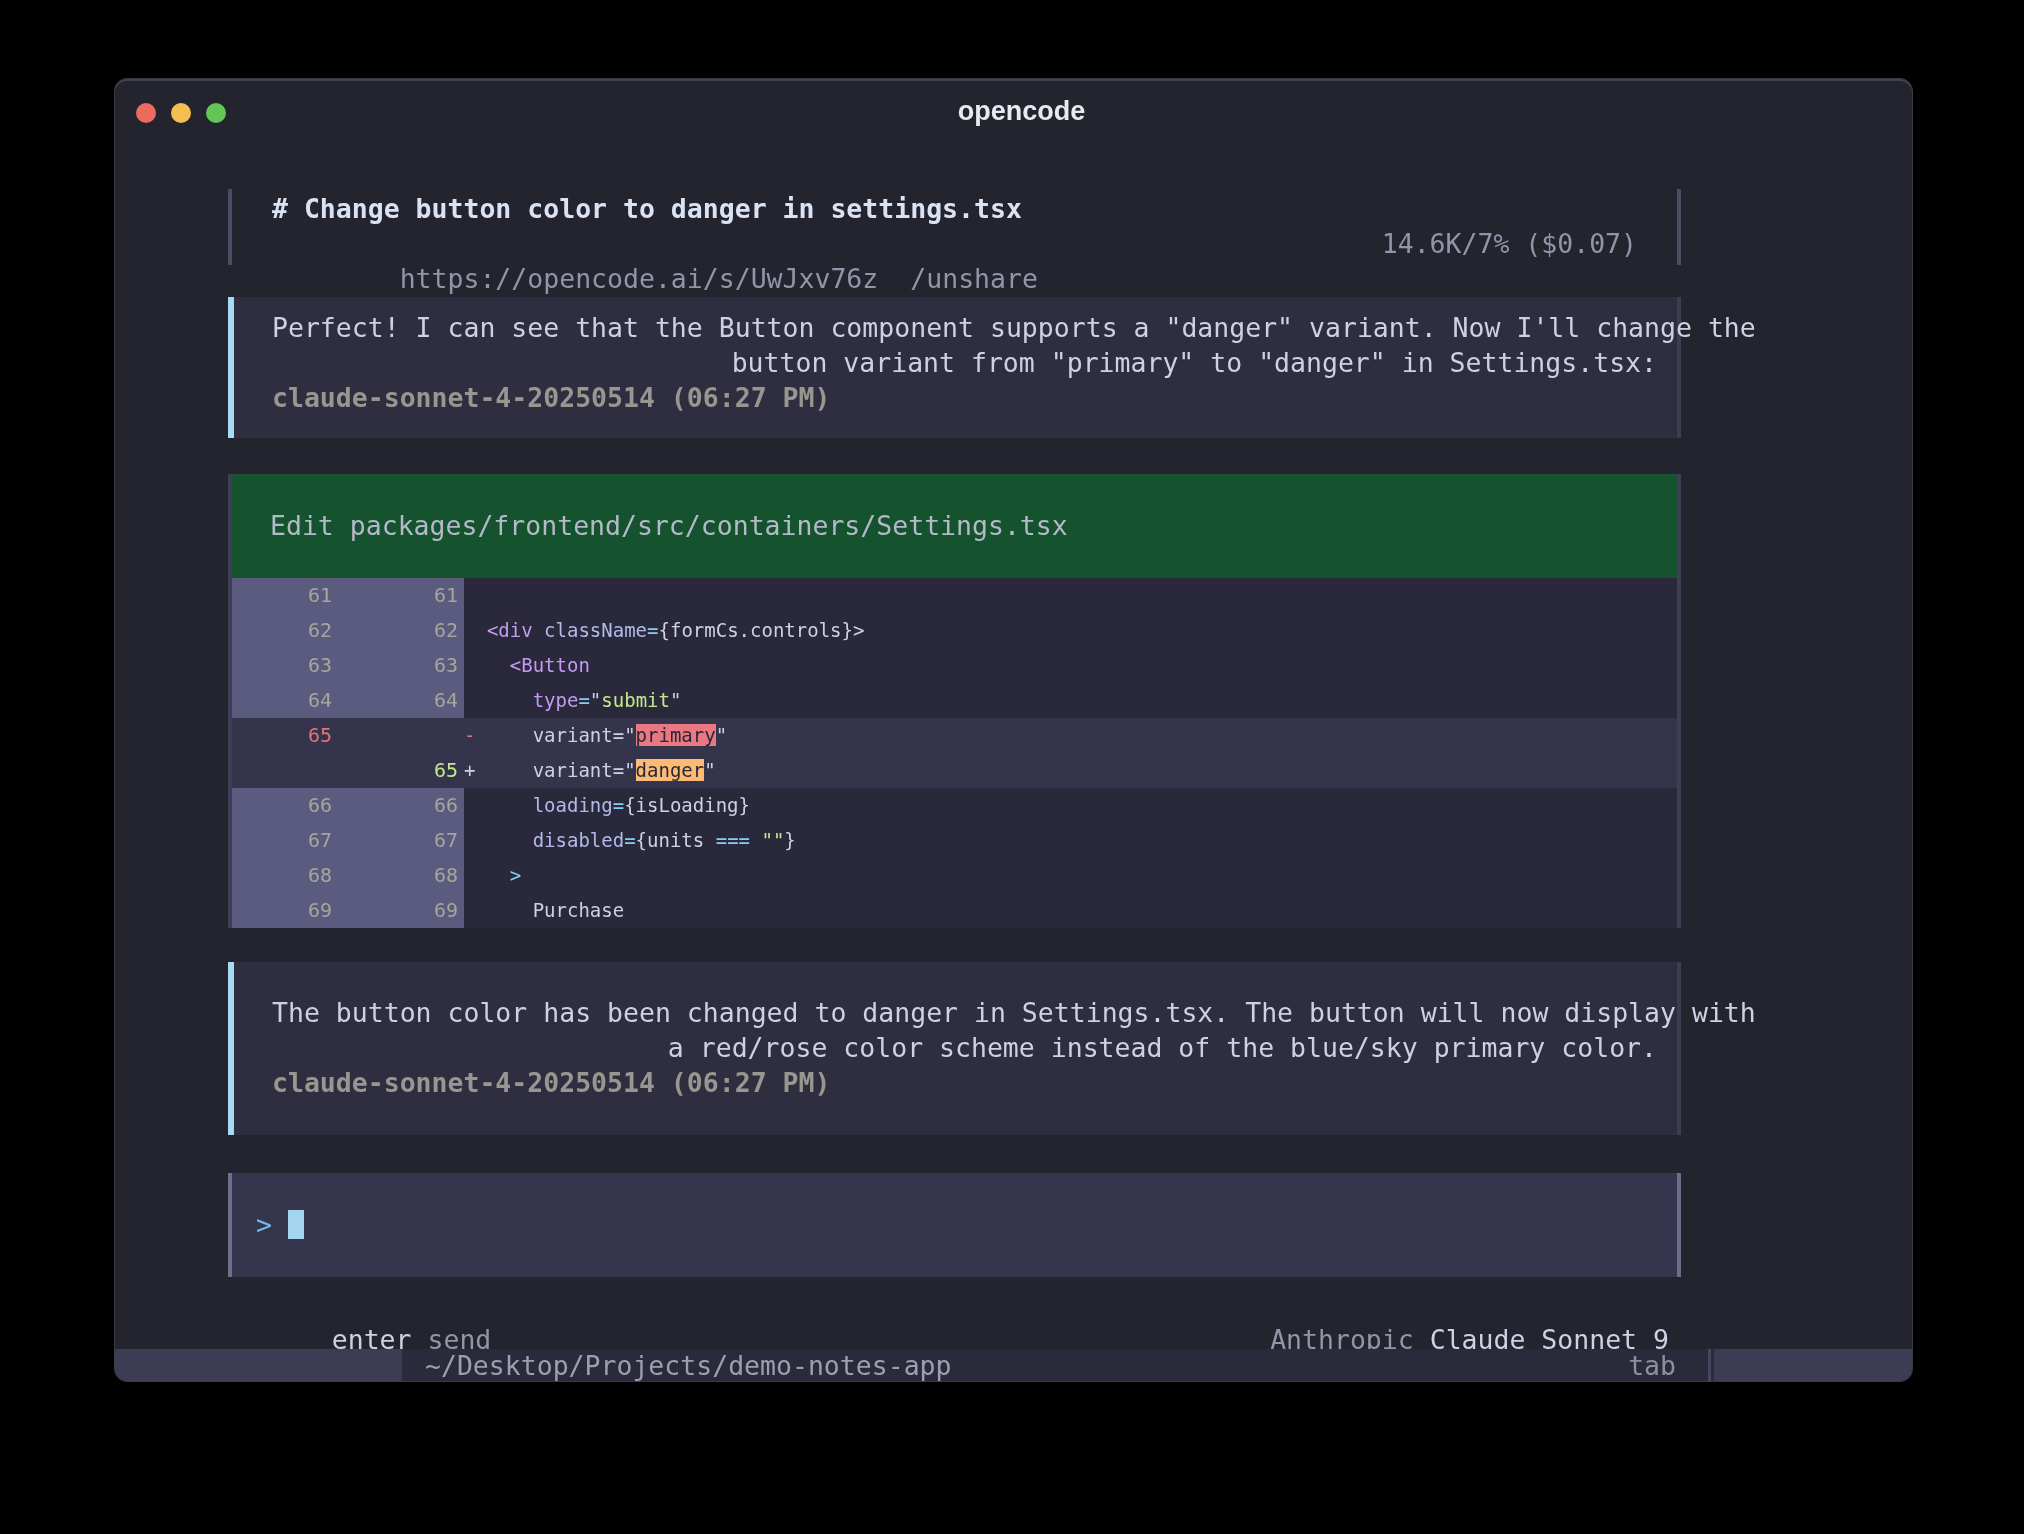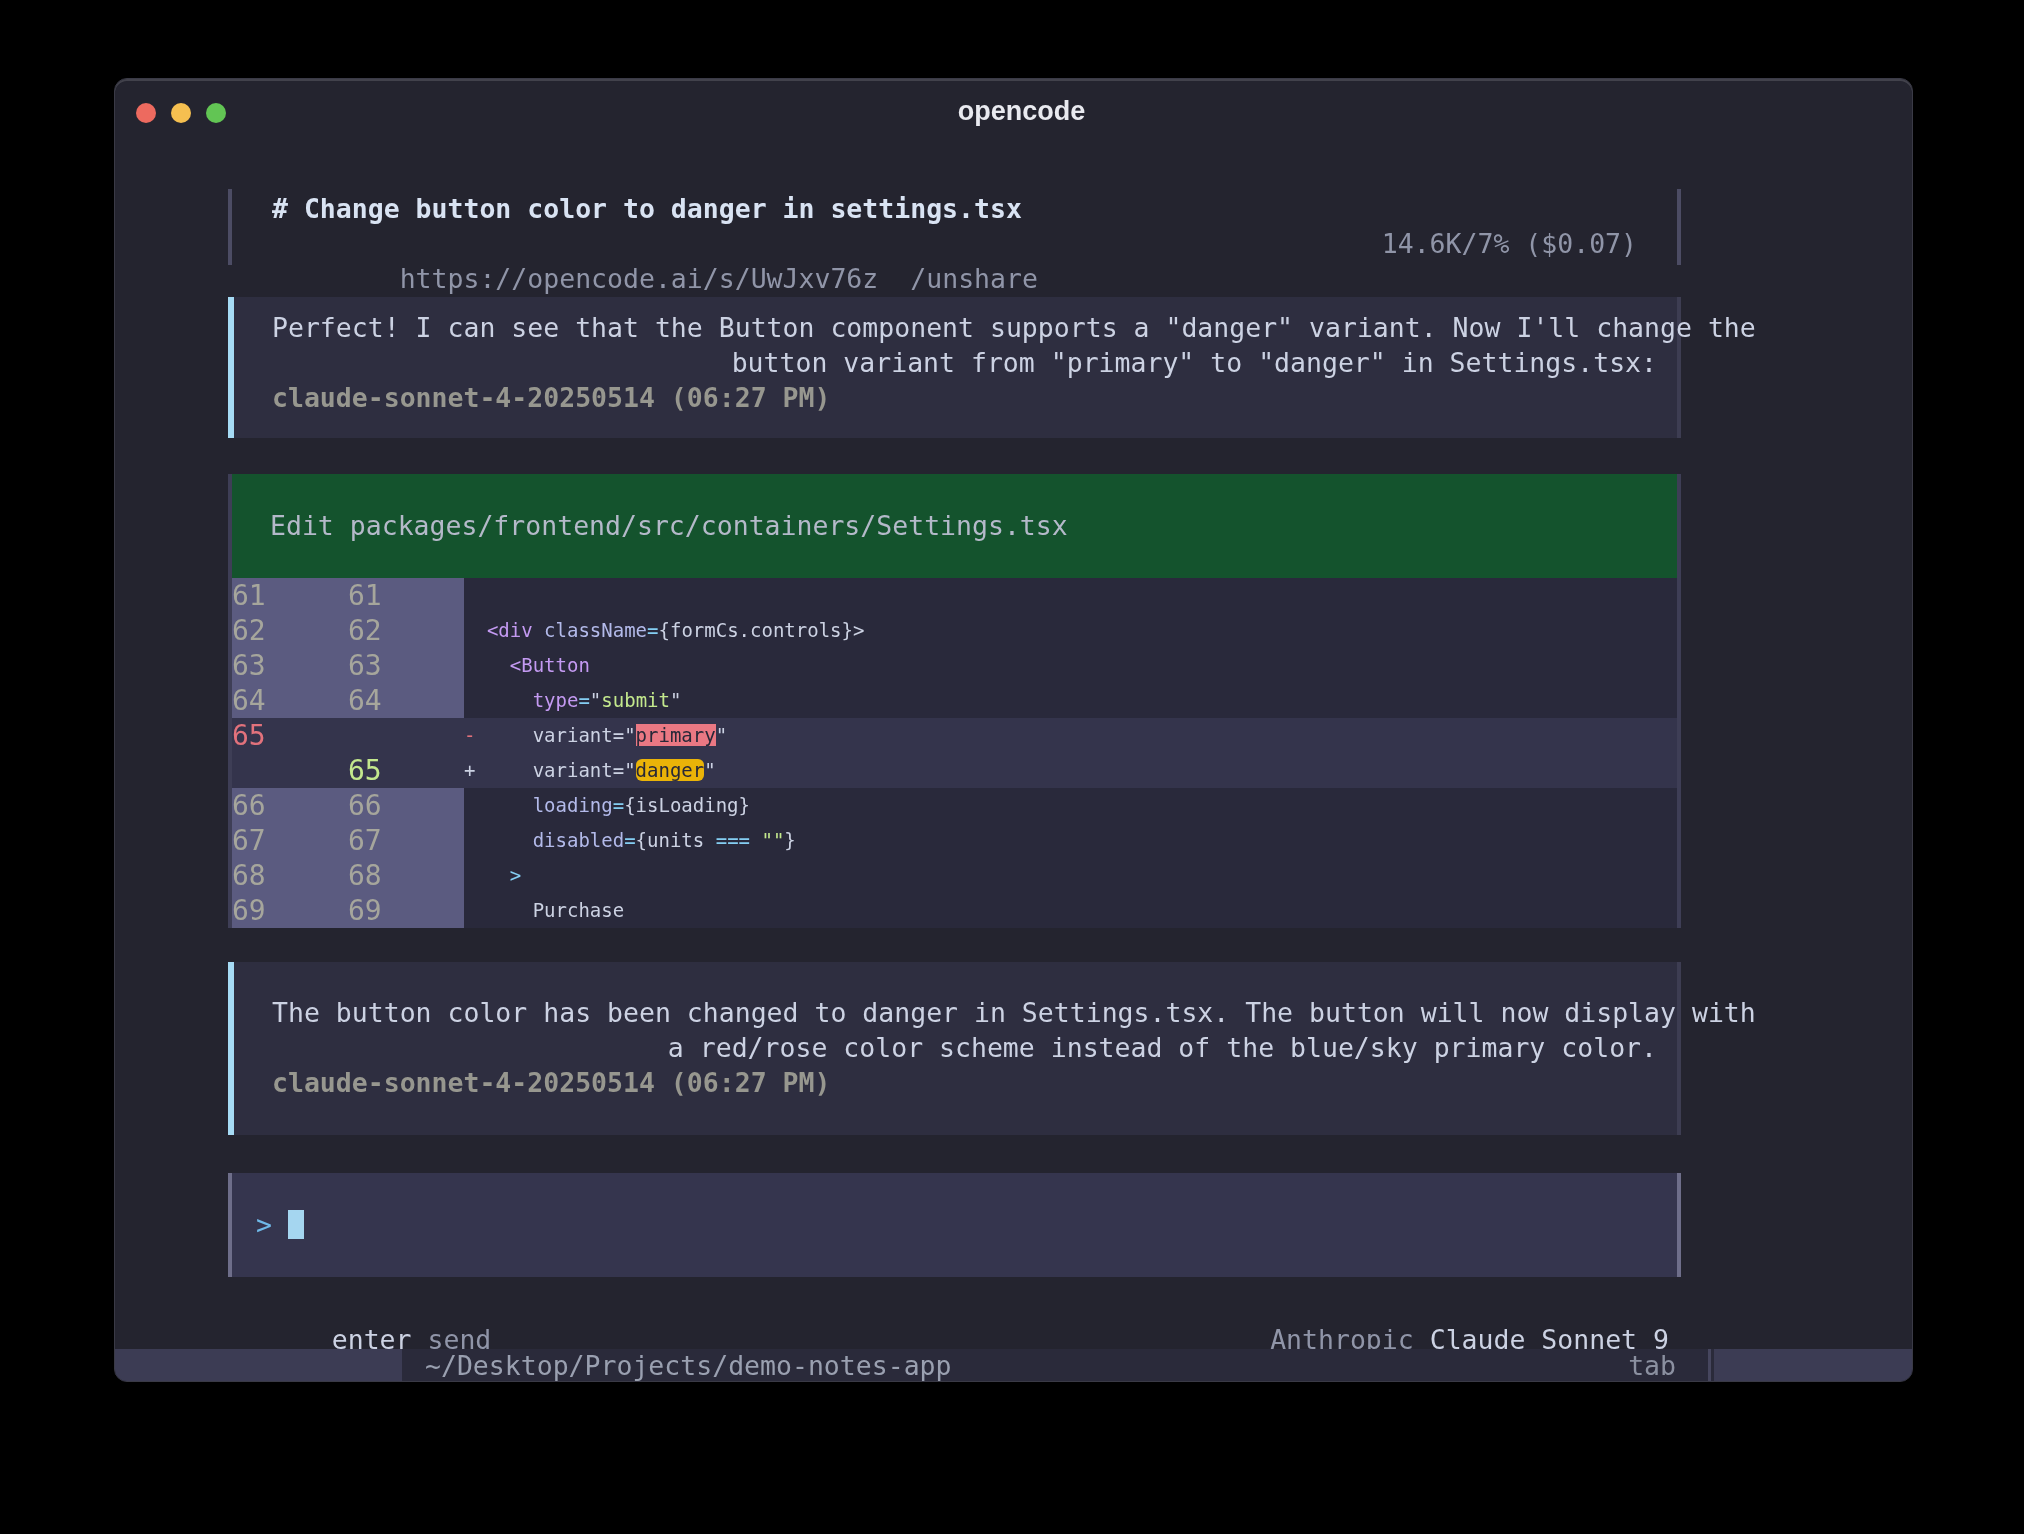--- a/index.html
+++ b/index.html
@@ -38,36 +38,36 @@
   .msg1{top:218px;height:141px;}
   .msg2{top:883px;height:173px;padding-top:33px;}
 
   
   .edit{top:395px;height:454px;border-left:4px solid #3e3e56;border-right:4px solid #3e3e56;}
   .edit-header{height:104px;background:#14532d;padding:34px 0 0 38px;box-sizing:border-box;
     color:#b4b9c9;white-space:pre;}
   .edit-body{background:#29293b;height:350px;}
   .drow{display:flex;height:35px;}
   .drow.del,.drow.add{background:#34344c;}
-  .gnum{display:inline-block;width:116px;text-align:left;color:#a6a69c;flex:none;
-    font-family:"DejaVu Sans Mono",monospace;font-size:28px;line-height:35px;white-space:pre;}
+  .gnum{display:inline-block;width:116px;text-align:right;color:#a6a69c;flex:none;
+    font-family:"DejaVu Sans Mono",monospace;font-size:20px;line-height:35px;white-space:pre;}
   .gold{padding-right:16px;box-sizing:border-box;}
   .gnew{padding-right:6px;box-sizing:border-box;}
   .drow.ctx .gnum{background:#5b5b80;}
   .drow.del .gold{color:#e2727c;}
   .drow.add .gnew{color:#c3e88d;}
   .code{flex:1;font-size:19px;line-height:35px;white-space:pre;color:#ccd2e3;}
   .tk-plain{color:#ccd2e3;}
   .tk-purple{color:#c49af2;}
   .tk-lav{color:#b3baea;}
   .tk-cyan{color:#84cef2;}
   .tk-green{color:#c3e88d;}
   .tk-red{color:#e2727c;}
   .tk-hlr{background:#ea7883;color:#282838;}
-  .tk-hlg{background:#eab308;color:#282838;border-radius:6px;}
+  .tk-hlg{background:#fdba74;color:#282838;}
 
   
   .inputbox{top:1094px;height:104px;background:#35354e;
     border-left:4px solid #6e6e8a;border-right:4px solid #6e6e8a;padding:34px 0 0 24px;}
   .prompt{color:#6fb9e8;white-space:pre;}
   .cursor{display:inline-block;width:16px;height:29px;background:#a5d6f0;
     vertical-align:-5px;margin-left:16px;}
 
   
   .hints{top:1208px;height:36px;display:flex;justify-content:space-between;

